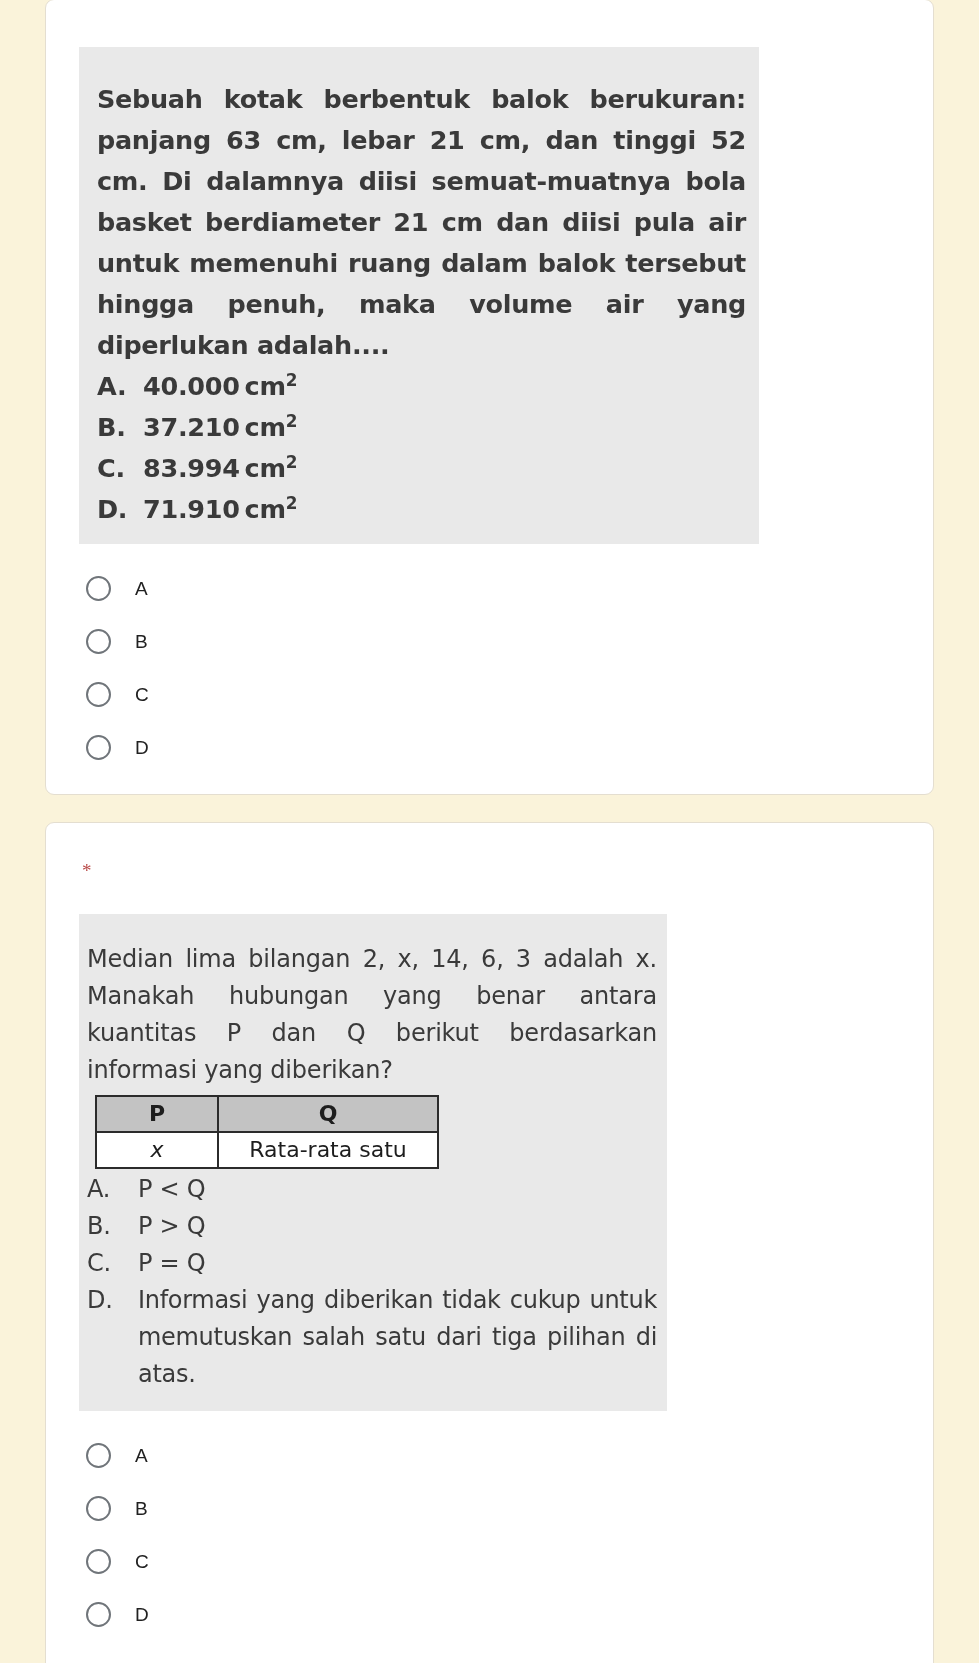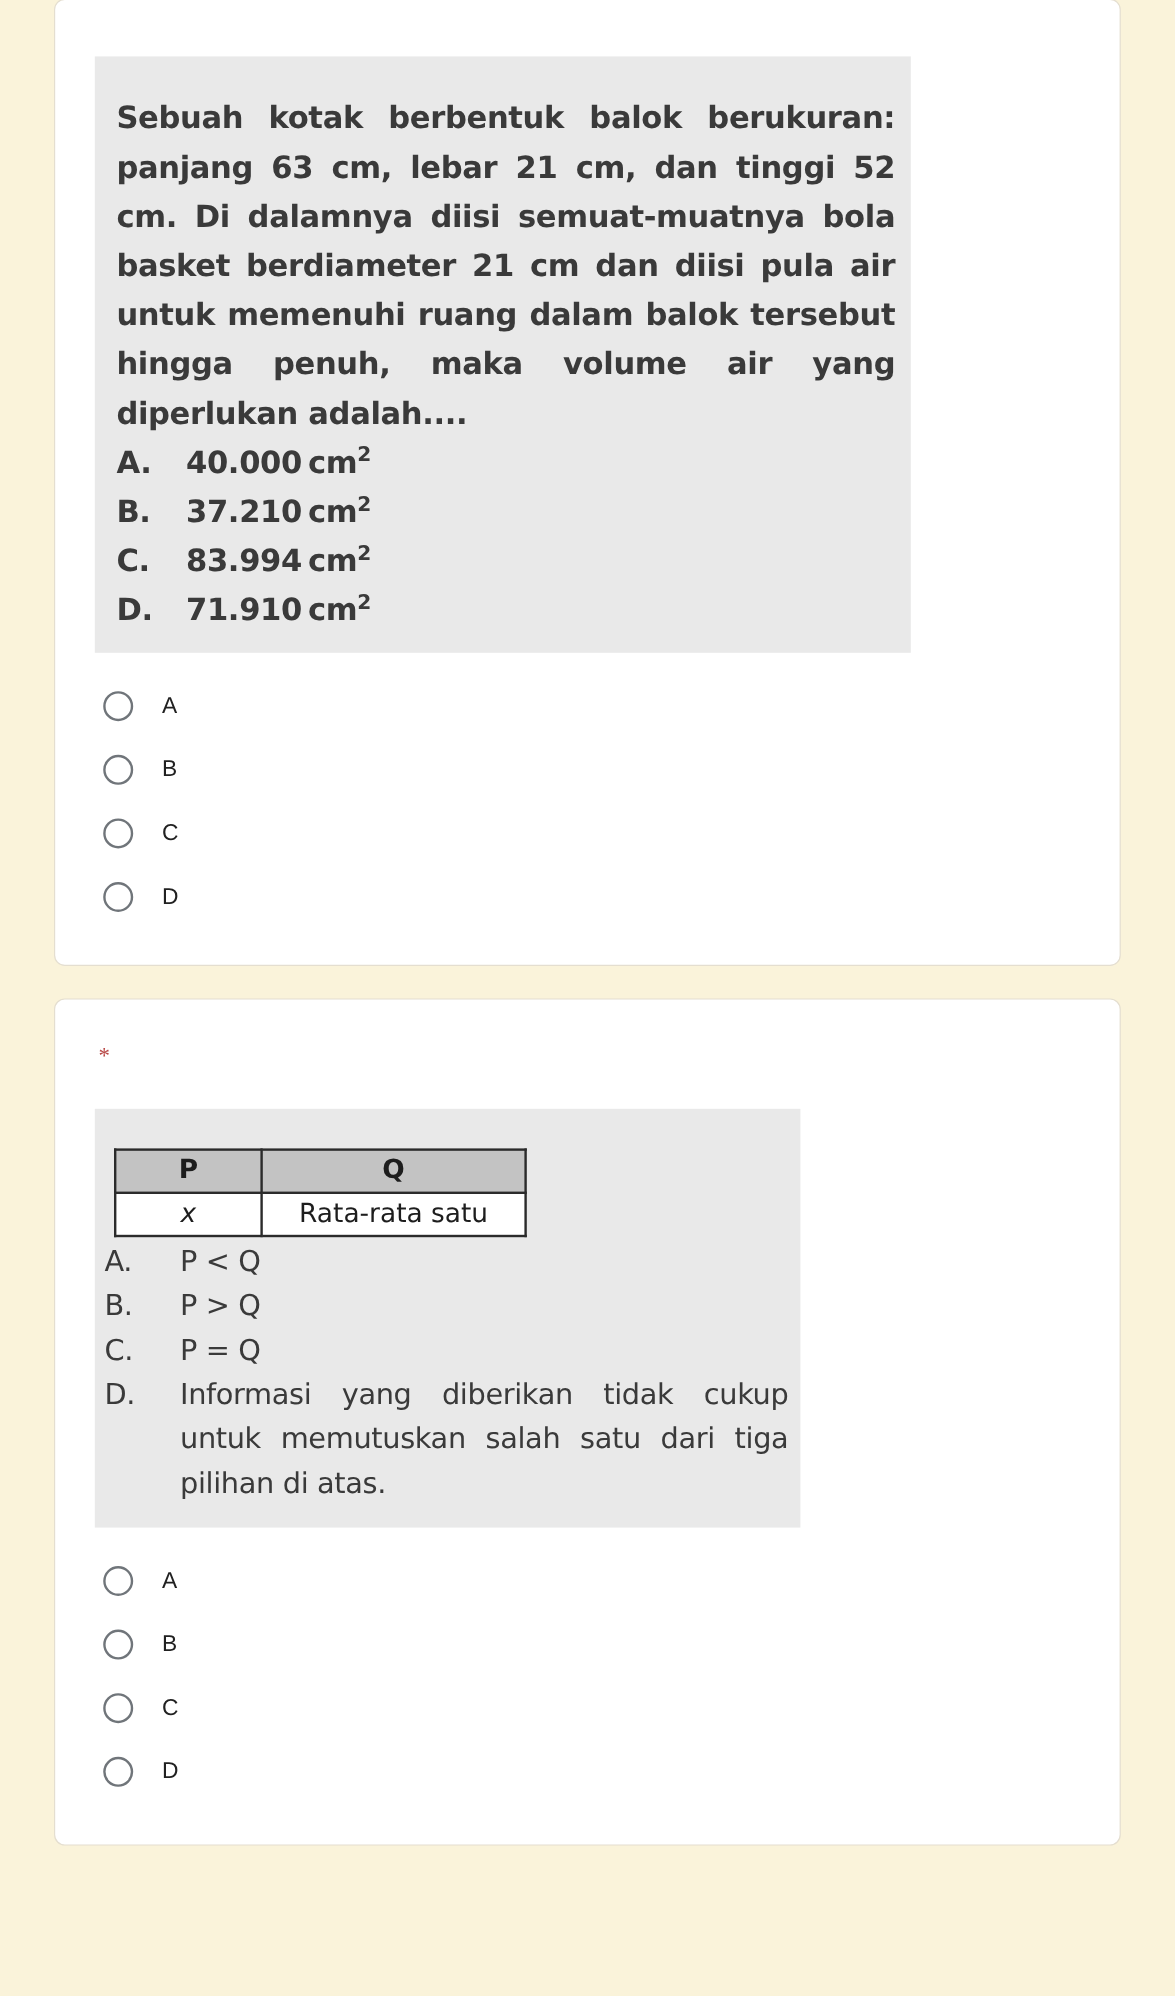--- a/index.html
+++ b/index.html
@@ -21,21 +21,21 @@
     padding: 0 45px;
   }
   .card {
     background: #ffffff;
     border: 1px solid #e4ded0;
     border-radius: 9px;
     box-sizing: border-box;
     width: 889px;
     padding: 0;
   }
-  .card-1 { margin-top: -1px; padding-bottom: 30px; }
+  .card-1 { margin-top: -1px; padding-bottom: 20px; }
   .card-2 { margin-top: 27px; padding-bottom: 34px; }
 
   
   .required-row {
     padding: 38px 0 0 36px;
     height: 30px;
     box-sizing: border-box;
   }
   .required-star {
     color: #b94a48;
@@ -97,21 +97,21 @@
     font-weight: 500;
   }
   .opt-letter {
     width: 46px;
     flex: 0 0 46px;
   }
   .opt-letter-2 {
     width: 51px;
     flex: 0 0 51px;
   }
-  .opt-text { flex: 1 1 auto; margin-left: 12px; }
+  .opt-text { flex: 1 1 auto; }
   .opt-text.justify {
     text-align: justify;
     text-align-last: left;
   }
   sup.unit { font-size: 0.66em; vertical-align: super; line-height: 0; }
   .nbsp-thin { display: inline-block; width: 5px; }
 
   
   .pq-table {
     border-collapse: collapse;
@@ -210,20 +210,21 @@
 
   </section>
 
   <section class="card card-2">
 
     <div class="required-row">
       <span class="required-star">*</span>
     </div>
 
     <div class="qimage qimage-2">
+      <div class="qbody qbody-2">Median lima bilangan 2, x, 14, 6, 3 adalah x. Manakah hubungan yang benar antara kuantitas P dan Q berikut berdasarkan informasi yang diberikan?</div>
 
       <table class="pq-table">
         <thead>
           <tr>
             <th style="width:112px">P</th>
             <th>Q</th>
           </tr>
         </thead>
         <tbody>
           <tr>

